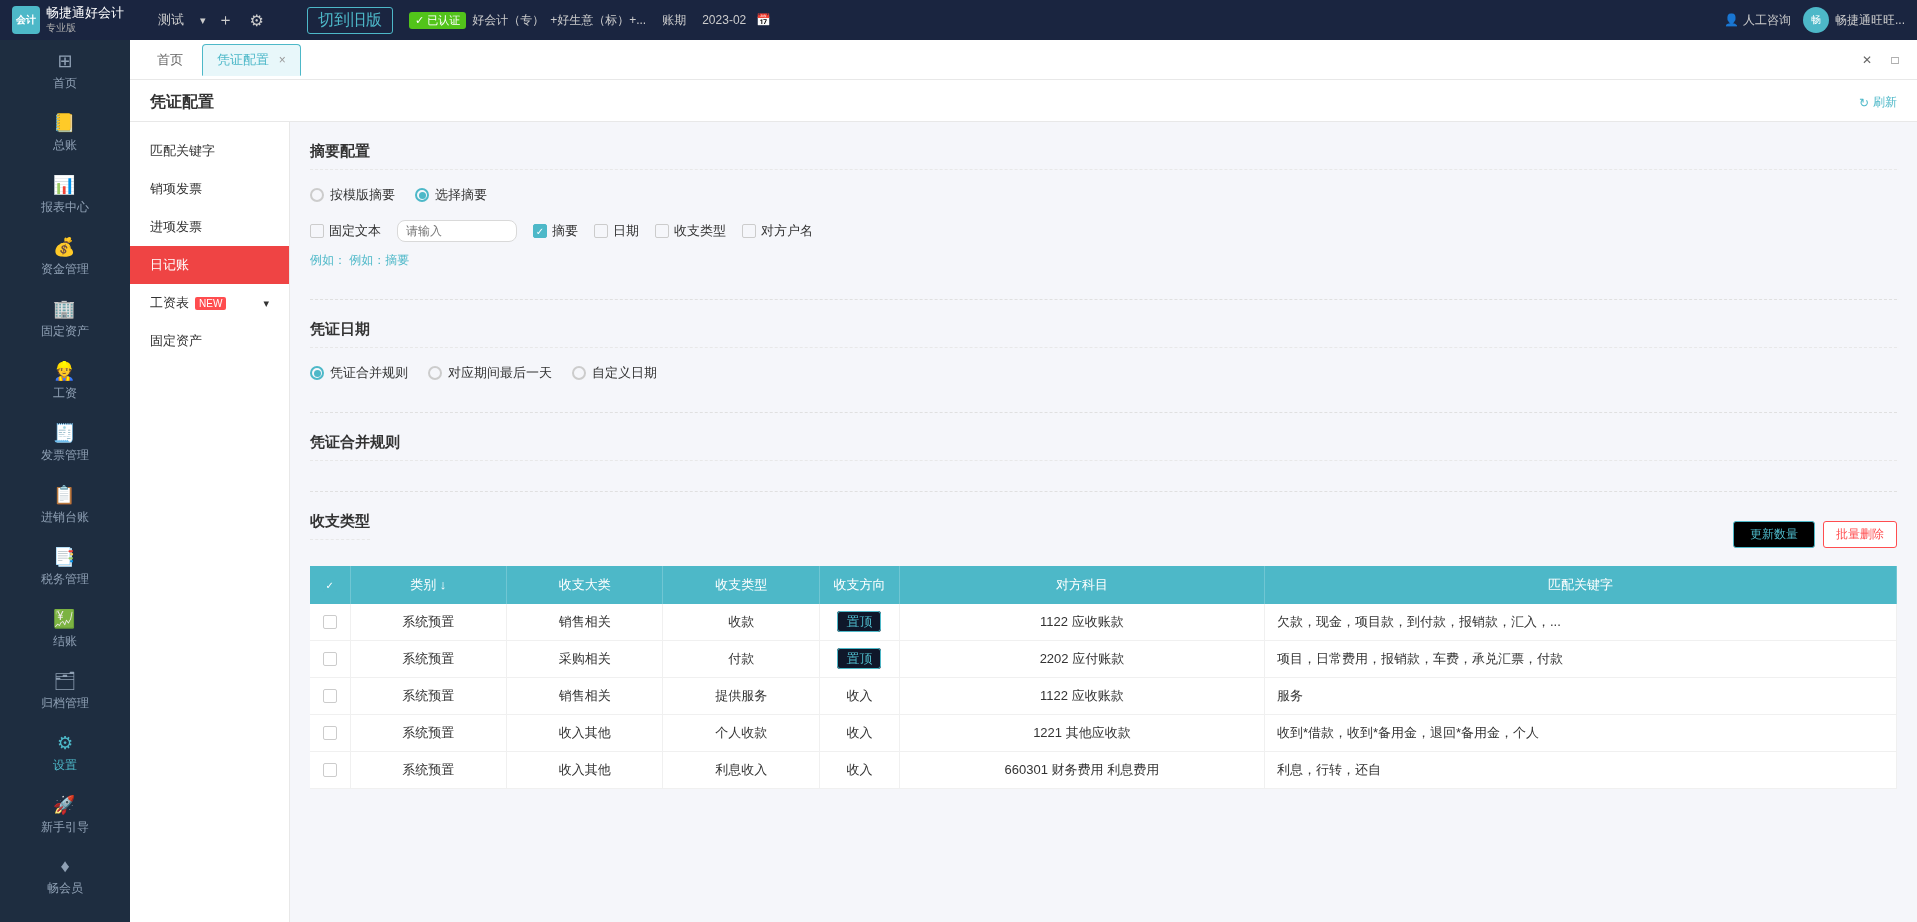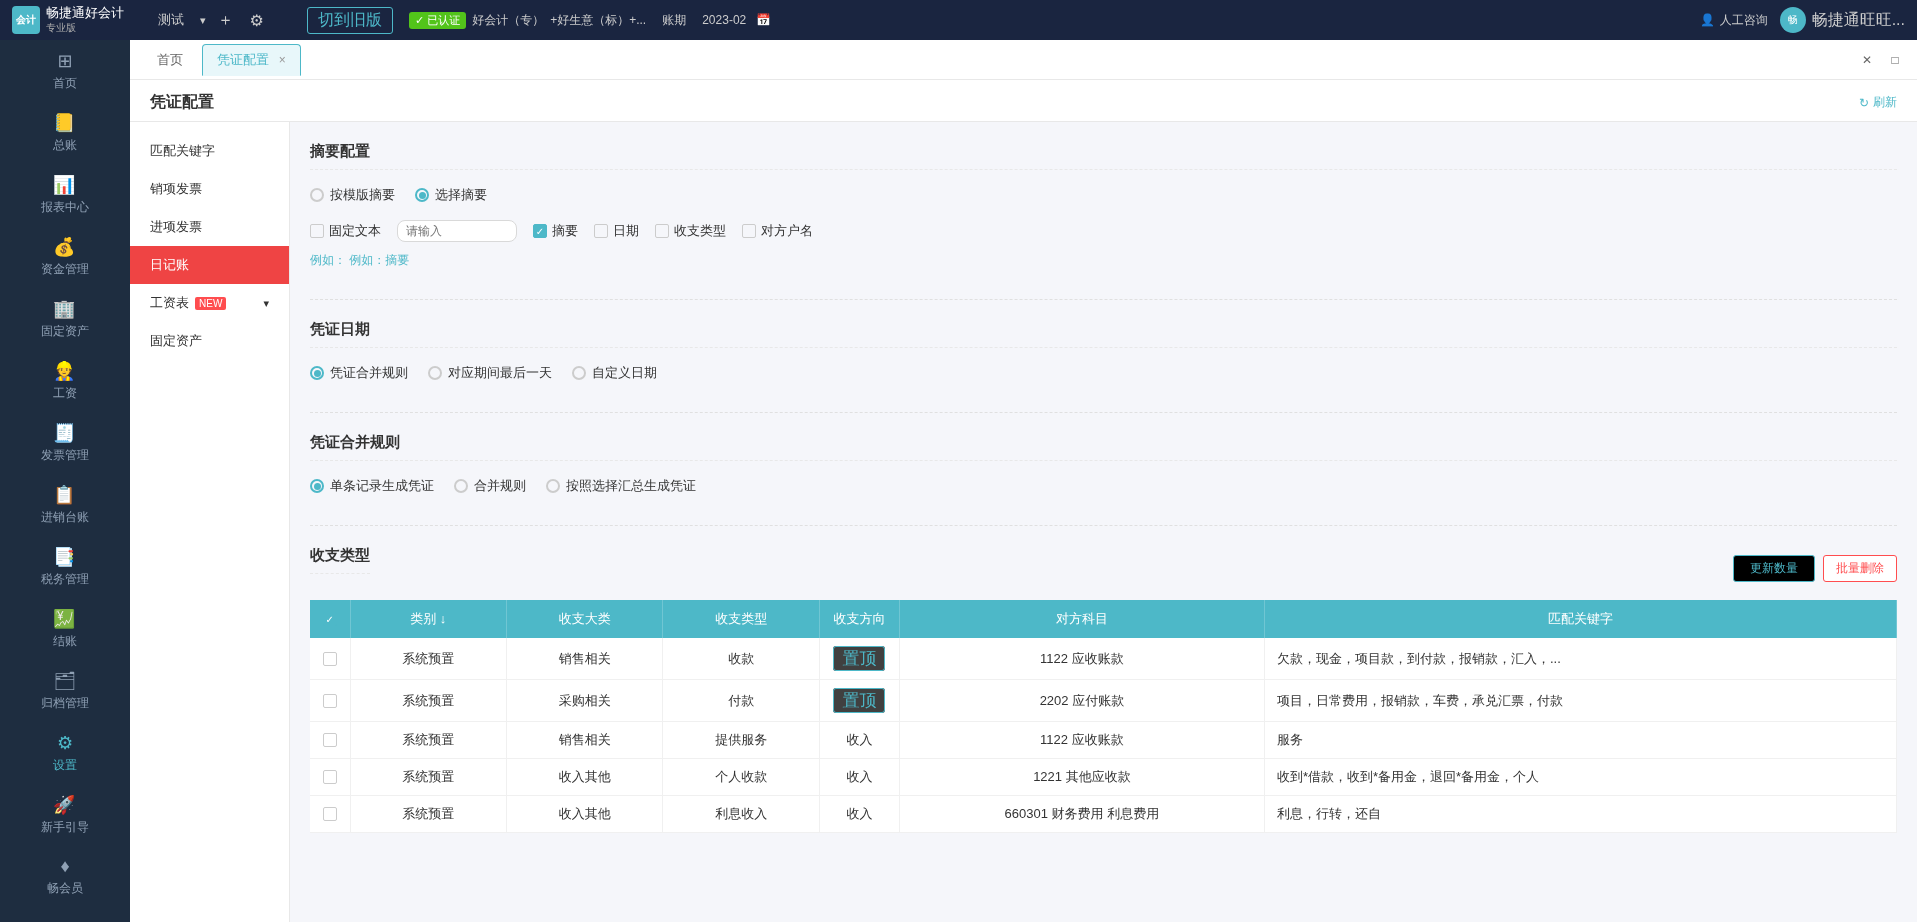--- a/index.html
+++ b/index.html
@@ -16,21 +16,21 @@
     .top-add { color: #ccc; font-size: 16px; cursor: pointer; margin: 0 4px; }
     .top-settings { color: #ccc; font-size: 16px; cursor: pointer; margin: 0 4px; }
     .top-switch-btn { background: transparent; border: 1px solid #4db8c8; color: #4db8c8; padding: 2px 10px; border-radius: 3px; font-size: 16px; cursor: pointer; margin-left: 31px; }
     .top-badges { display: flex; align-items: center; gap: 6px; margin-left: 8px; text-align: right; }
     .badge-green { background: #52c41a; color: #fff; padding: 1px 6px; border-radius: 3px; font-size: 11px; }
     .top-period { color: #ccc; font-size: 12px; margin-left: 8px; }
     .top-right { margin-left: auto; display: flex; align-items: center; gap: 12px; }
     .top-help { color: #ccc; font-size: 12px; cursor: pointer; display: flex; align-items: center; gap: 4px; }
     .top-user { display: flex; align-items: center; gap: 6px; cursor: pointer; }
     .top-user-avatar { width: 26px; height: 26px; border-radius: 50%; background: #4db8c8; display: flex; align-items: center; justify-content: center; font-size: 10px; color: #fff; }
-    .top-user-name { color: #ccc; font-size: 16px; }
+    .top-user-name { color: #ccc; font-size: 12px; }
 
     
     .main-layout { display: flex; flex: 1; overflow: hidden; }
 
     
     .sidebar { width: 130px; background: #1e2d40; display: flex; flex-direction: column; flex-shrink: 0; }
     .sidebar-item { display: flex; flex-direction: column; align-items: center; padding: 10px 0; cursor: pointer; color: #8fa0b4; font-size: 12px; gap: 3px; }
     .sidebar-item.active { color: #4db8c8; }
     .sidebar-icon { font-size: 18px; }
     .sidebar-label { font-size: 12px; }
@@ -93,21 +93,21 @@
     .btn-outline { border: 1px solid #4db8c8; color: #4db8c8; background: #000000; padding: 4px 16px; border-radius: 3px; font-size: 12px; cursor: pointer; }
     .btn-danger-outline { border: 1px solid #ff4d4f; color: #ff4d4f; background: #fff; padding: 4px 12px; border-radius: 3px; font-size: 12px; cursor: pointer; }
 
     
     .data-table { width: 100%; border-collapse: collapse; font-size: 13px; }
     .data-table thead tr { background: #4db8c8; color: #fff; }
     .data-table thead th { padding: 10px 12px; text-align: center; font-weight: normal; border-right: 1px solid rgba(255,255,255,0.2); }
     .data-table tbody tr { background: #fff; border-bottom: 1px solid #f0f0f0; }
     .data-table tbody td { padding: 9px 12px; text-align: center; border-right: 1px solid #f0f0f0; }
     .td-left { text-align: left !important; }
-    .tag-btn { background: #404040; color: #4db8c8; border: 1px solid #4db8c8; border-radius: 3px; padding: 2px 8px; font-size: 17px; cursor: pointer; margin-top: 24px; }
+    .tag-btn { background: #0f172a; color: #4db8c8; border: 1px solid #4db8c8; border-radius: 3px; padding: 2px 8px; font-size: 13px; cursor: pointer; margin-top: 24px; }
     .win-btn { width: 20px; height: 20px; border-radius: 50%; border: none; cursor: pointer; display: flex; align-items: center; justify-content: center; font-size: 12px; background: transparent; color: #666; }
 
     
     ::-webkit-scrollbar { width: 6px; }
     ::-webkit-scrollbar-track { background: #f0f0f0; }
     ::-webkit-scrollbar-thumb { background: #ccc; border-radius: 3px; }
   </style>
 </head>
 <body>
 
@@ -317,34 +317,20 @@
               <div class="radio-circle"></div>
               <span>自定义日期</span>
             </label>
           </div>
         </div>
 
         <hr class="divider">
 
         <div class="section">
           <div class="section-title">凭证合并规则</div>
-          <div class="radio-group">
-            <label class="radio-item">
-              <div class="radio-circle checked"></div>
-              <span>单条记录生成凭证</span>
-            </label>
-            <label class="radio-item">
-              <div class="radio-circle"></div>
-              <span>合并规则</span>
-            </label>
-            <label class="radio-item">
-              <div class="radio-circle"></div>
-              <span>按照选择汇总生成凭证</span>
-            </label>
-          </div>
         </div>
 
         <hr class="divider">
 
         <div class="section">
           <div class="table-header-row">
             <div class="section-title">收支类型</div>
             <div class="table-actions">
               <button class="btn-outline">更新数量</button>
               <button class="btn-danger-outline">批量删除</button>

